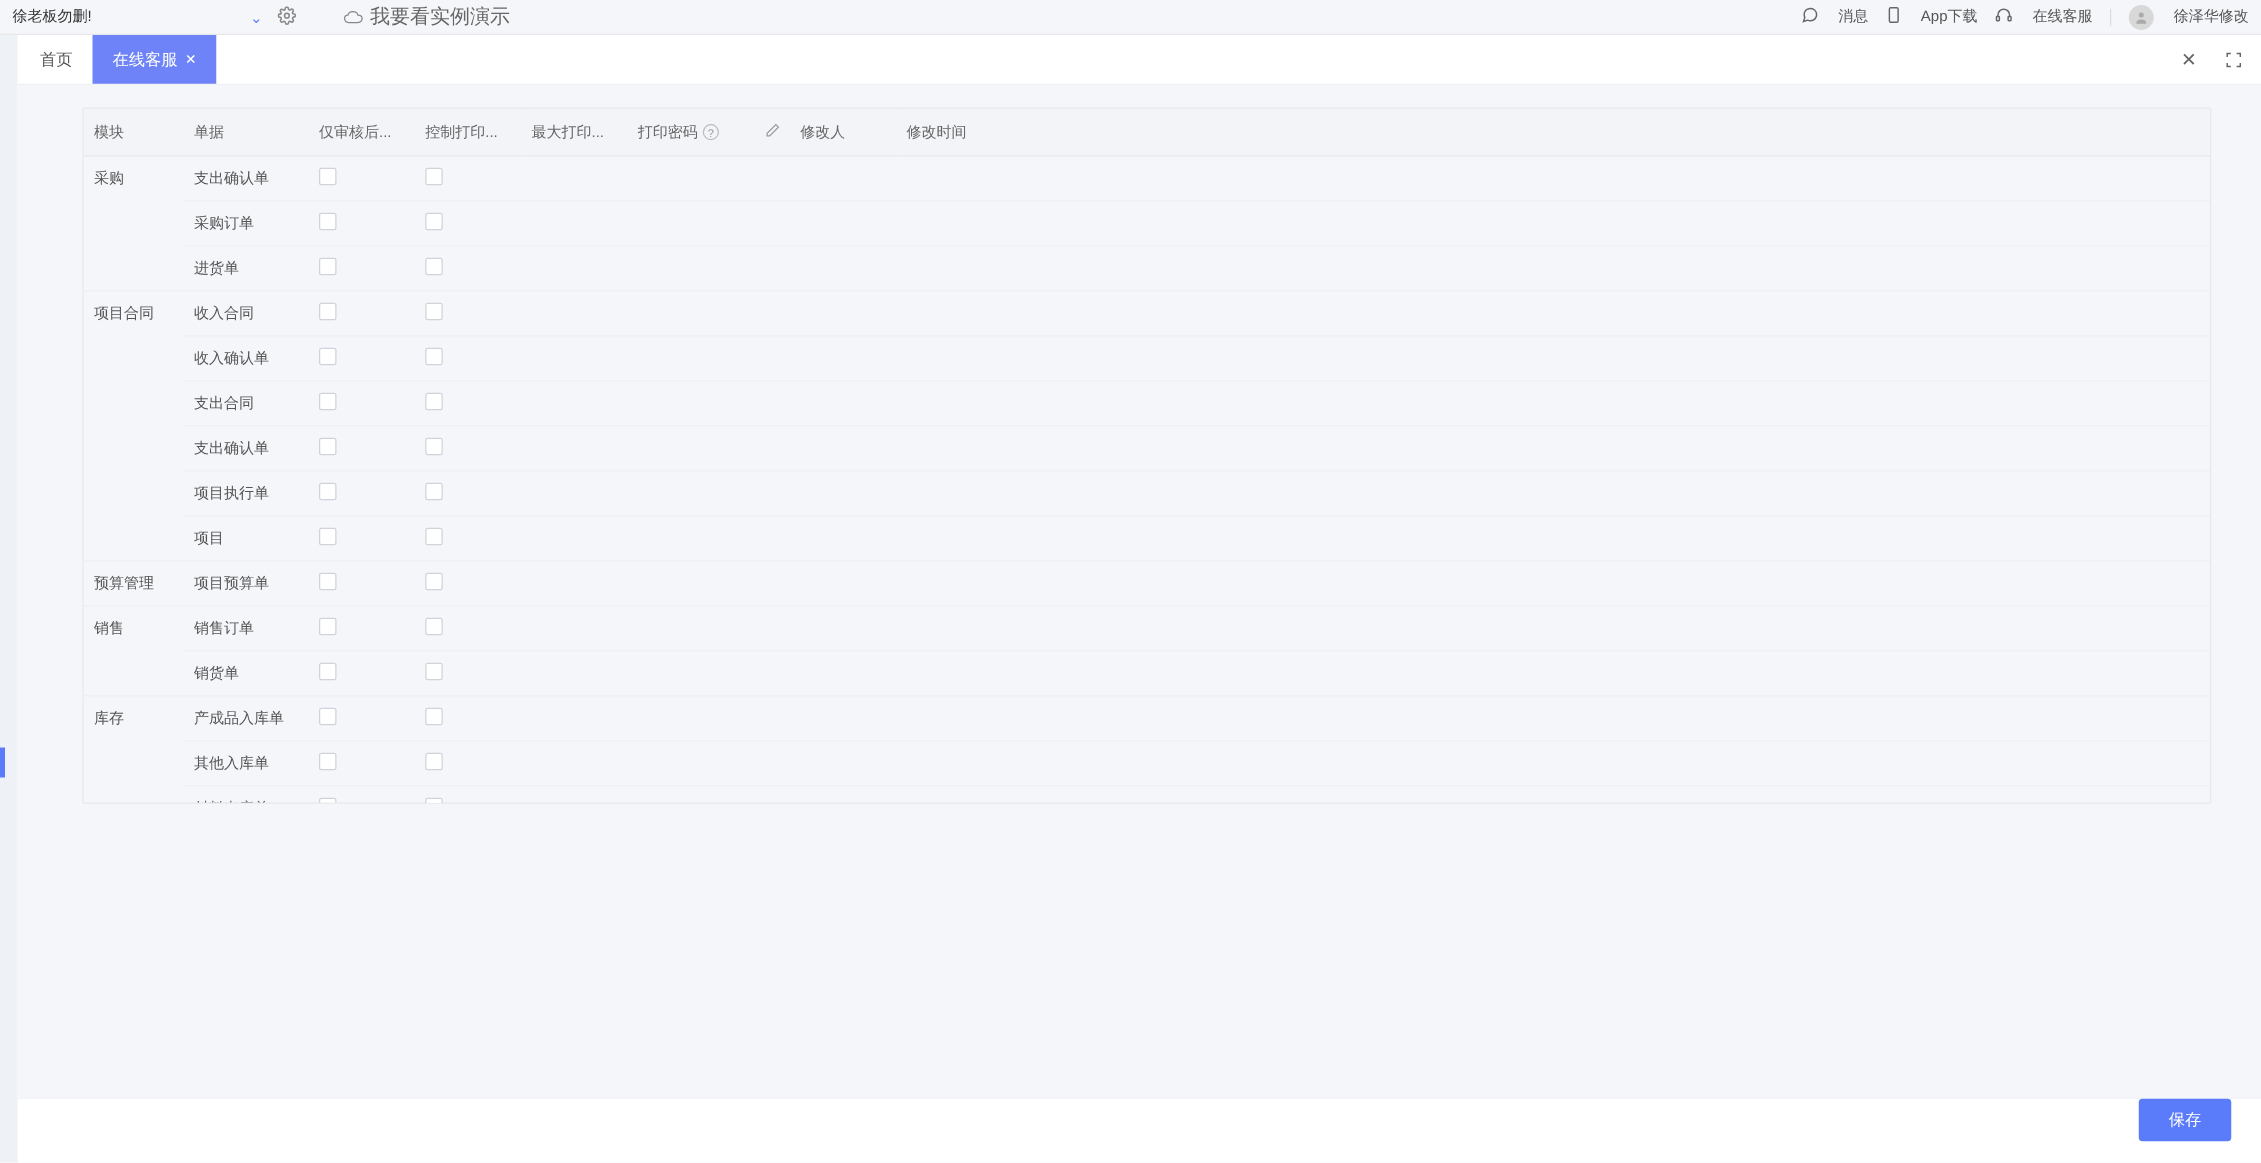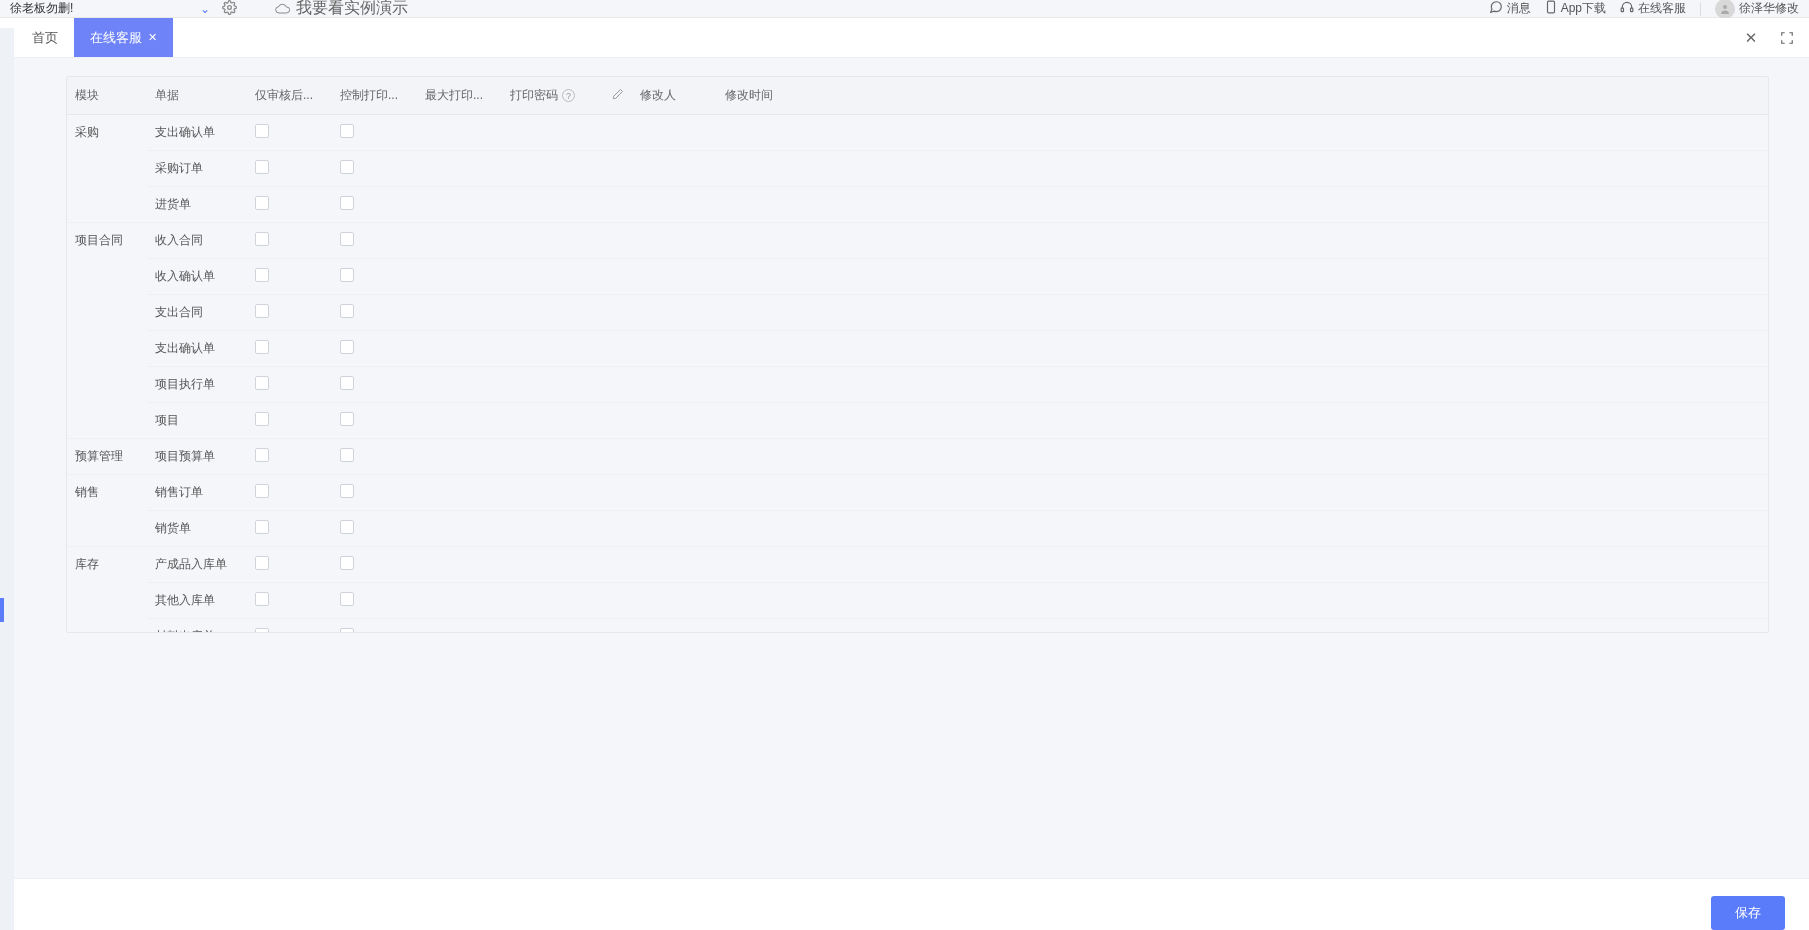--- a/index.html
+++ b/index.html
@@ -15,21 +15,21 @@
       overflow: hidden;
     }
     .page {
       width: 100vw;
       height: 100vh;
       display: flex;
       flex-direction: column;
     }
     
     .topbar {
-      height: 18px;
+      height: 28px;
       background: #f5f6fa;
       display: flex;
       align-items: center;
       padding: 0 10px;
       border-bottom: 1px solid #e8e8e8;
       position: relative;
     }
     .topbar-left {
       display: flex;
       align-items: center;
@@ -74,21 +74,21 @@
       margin-left: auto;
       display: flex;
       align-items: center;
       gap: 14px;
       font-size: 12px;
       color: #555;
     }
     .topbar-item {
       display: flex;
       align-items: center;
-      gap: 4px;
+      gap: 16px;
       cursor: pointer;
     }
     .topbar-item .ic {
       font-size: 13px;
       color: #555;
     }
     .divider-v {
       width: 1px;
       height: 14px;
       background: #ddd;
@@ -247,21 +247,21 @@
     
     .footer-bar {
       position: absolute;
       bottom: 0;
       left: 14px;
       right: 0;
       height: 52px;
       background: #fff;
       border-top: 1px solid #eef0f4;
       display: flex;
-      align-items: flex-end;
+      align-items: flex-start;
       justify-content: flex-end;
       padding-right: 24px;
     }
     .save-btn {
       background: #5b7cfa;
       color: #fff;
       border: none;
       padding: 8px 24px;
       font-size: 13px;
       border-radius: 3px;

